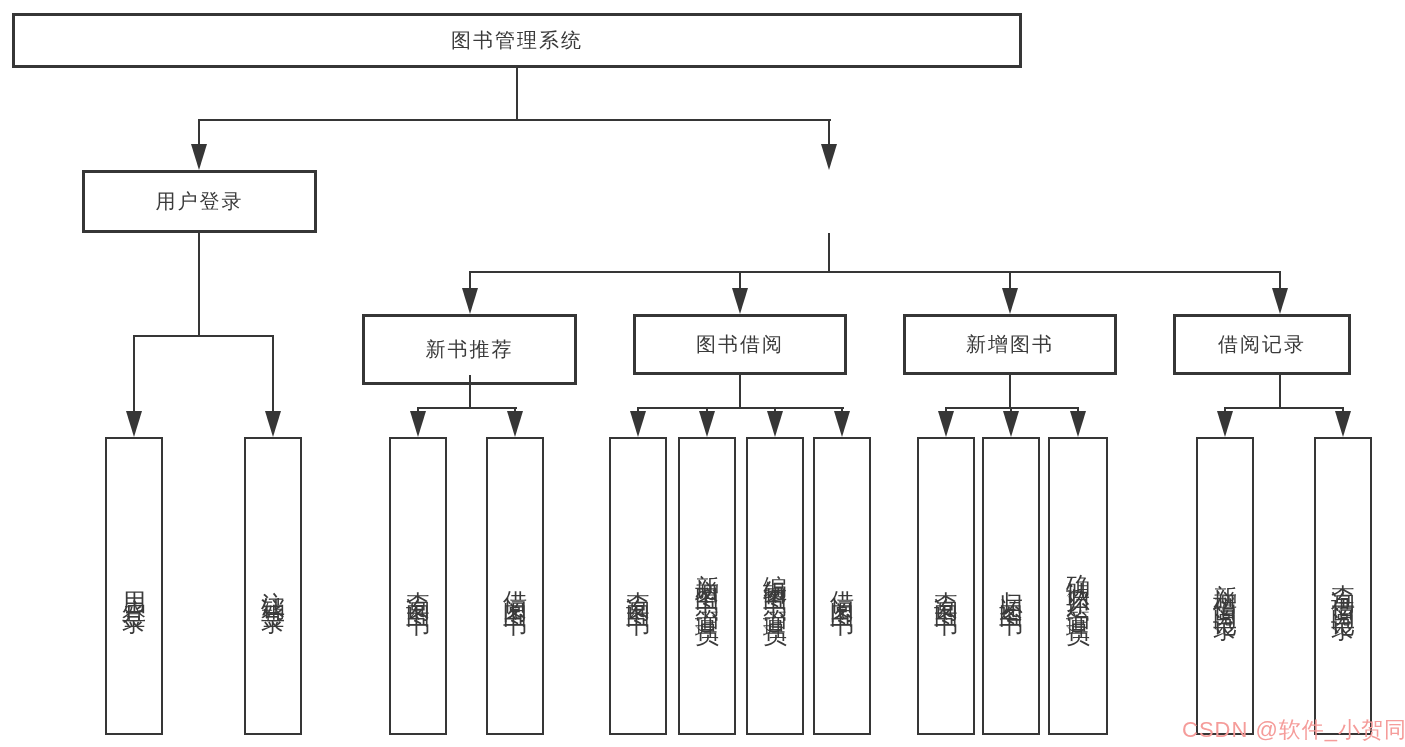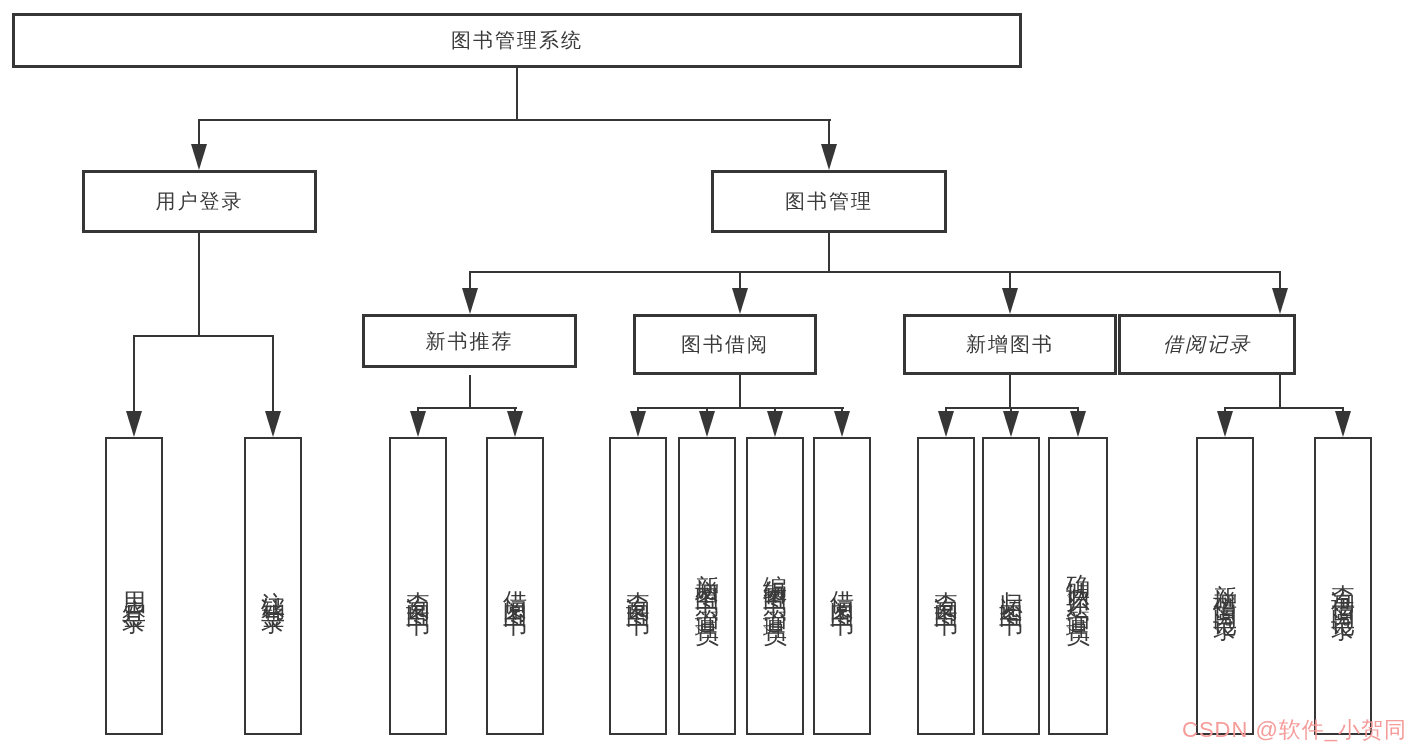--- a/index.html
+++ b/index.html
@@ -74,52 +74,49 @@
   <div class="vline" style="left:517px;top:68px;height:51px;"></div>
   <div class="hline" style="left:198px;top:119px;width:633px;"></div>
   <div class="vline" style="left:199px;top:119px;height:27px;"></div>
   <div class="arrow" style="left:199px;top:144px;"></div>
   <div class="vline" style="left:829px;top:119px;height:27px;"></div>
   <div class="arrow" style="left:829px;top:144px;"></div>
 
   <div class="hbox" style="left:82px;top:170px;width:235px;height:63px;">
     <span>用户登录</span>
   </div>
-  <div class="hbox" style="left:711px;top:170px;width:236px;height:63px;">
-    <span>图书管理</span>
-  </div>
 
   <div class="vline" style="left:199px;top:233px;height:103px;"></div>
   <div class="hline" style="left:133px;top:335px;width:141px;"></div>
   <div class="vline" style="left:134px;top:335px;height:77px;"></div>
   <div class="arrow" style="left:134px;top:411px;"></div>
   <div class="vline" style="left:273px;top:335px;height:77px;"></div>
   <div class="arrow" style="left:273px;top:411px;"></div>
 
   <div class="vline" style="left:829px;top:233px;height:39px;"></div>
   <div class="hline" style="left:469px;top:271px;width:812px;"></div>
   <div class="vline" style="left:470px;top:271px;height:18px;"></div>
   <div class="arrow" style="left:470px;top:288px;"></div>
   <div class="vline" style="left:740px;top:271px;height:18px;"></div>
   <div class="arrow" style="left:740px;top:288px;"></div>
   <div class="vline" style="left:1010px;top:271px;height:18px;"></div>
   <div class="arrow" style="left:1010px;top:288px;"></div>
   <div class="vline" style="left:1280px;top:271px;height:18px;"></div>
   <div class="arrow" style="left:1280px;top:288px;"></div>
 
-  <div class="hbox" style="left:362px;top:314px;width:215px;height:54px;">
+  <div class="hbox" style="left:362px;top:314px;width:215px;height:71px;">
     <span>新书推荐</span>
   </div>
-  <div class="hbox" style="left:633px;top:314px;width:184px;height:61px;">
+  <div class="hbox" style="left:633px;top:314px;width:214px;height:61px;">
     <span>图书借阅</span>
   </div>
   <div class="hbox" style="left:903px;top:314px;width:214px;height:61px;">
     <span>新增图书</span>
   </div>
-  <div class="hbox" style="left:1118px;top:314px;width:178px;height:61px;font-style:italic;">
+  <div class="hbox" style="left:1173px;top:314px;width:178px;height:61px;">
     <span>借阅记录</span>
   </div>
 
   <div class="vline" style="left:470px;top:375px;height:33px;"></div>
   <div class="hline" style="left:417px;top:407px;width:100px;"></div>
   <div class="vline" style="left:418px;top:407px;height:6px;"></div>
   <div class="arrow" style="left:418px;top:411px;"></div>
   <div class="vline" style="left:515px;top:407px;height:6px;"></div>
   <div class="arrow" style="left:515px;top:411px;"></div>
 

